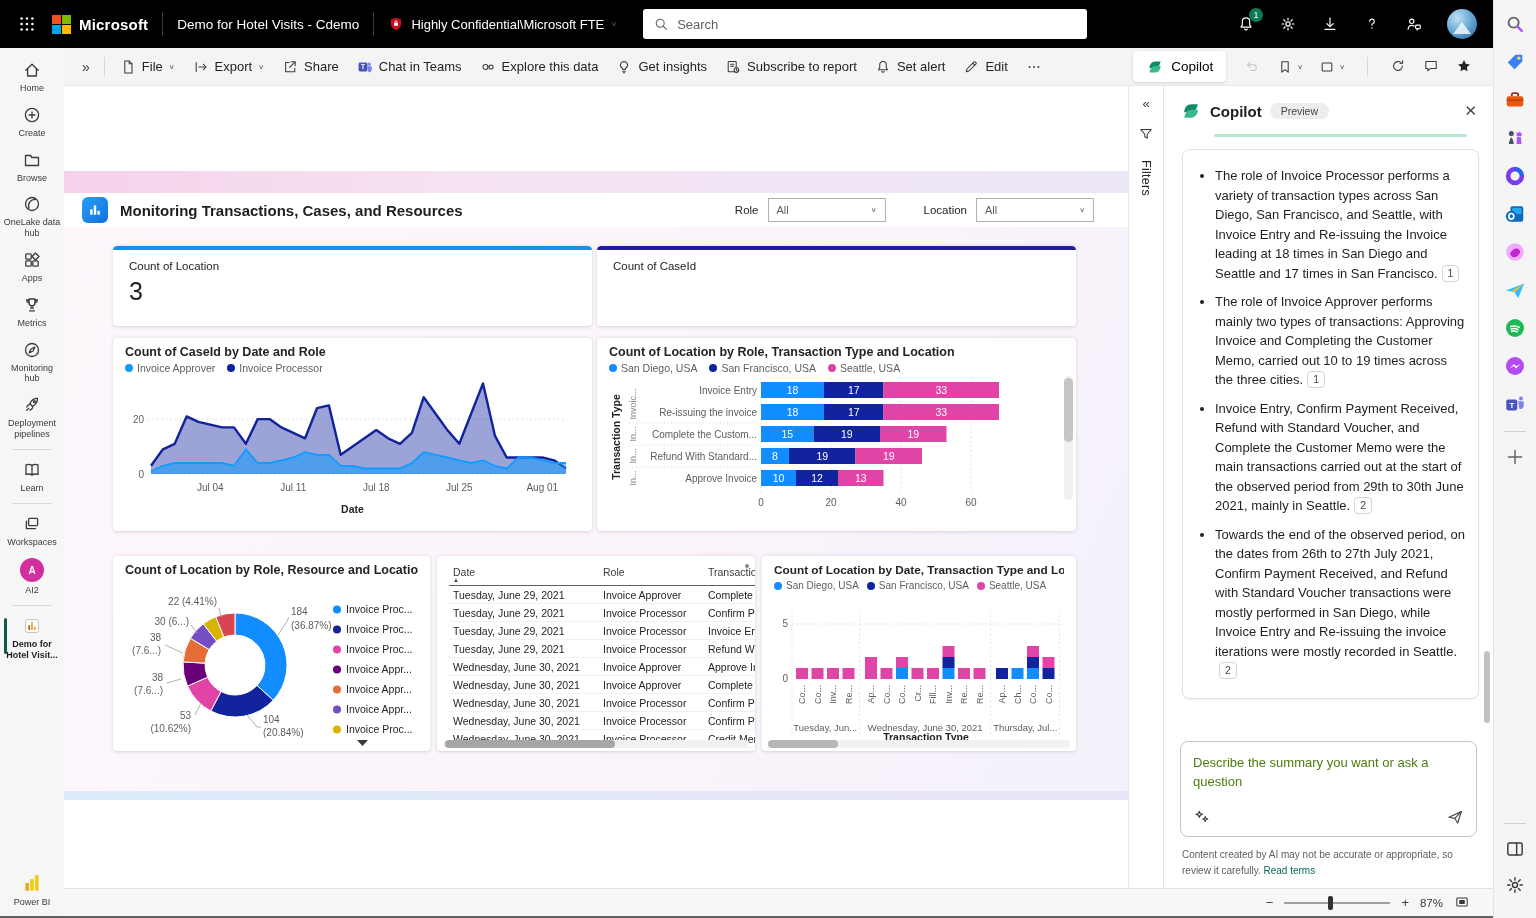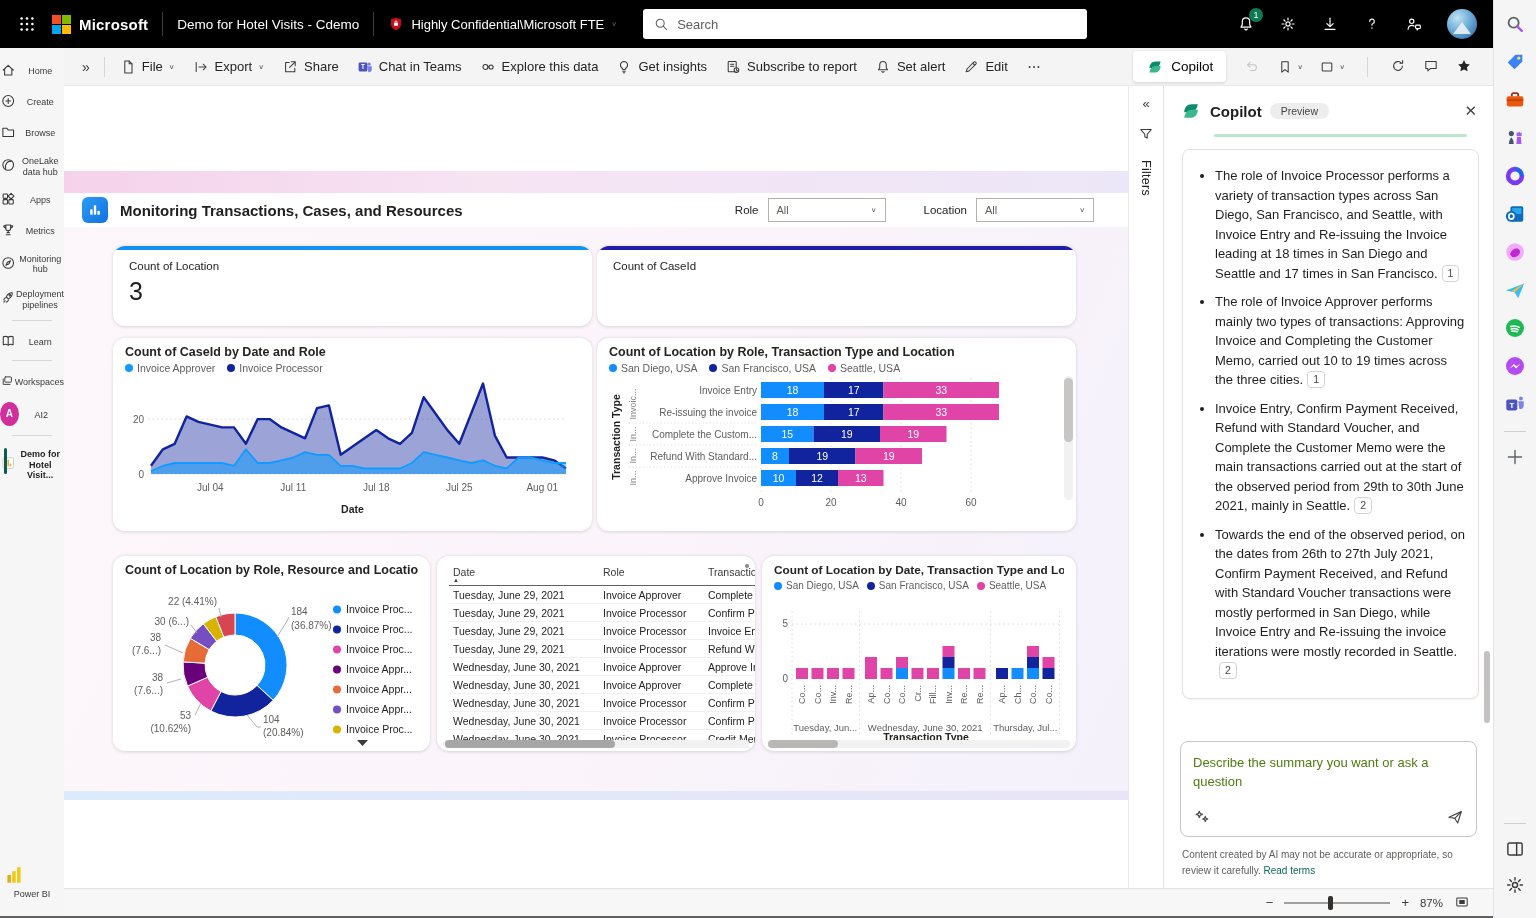--- a/index.html
+++ b/index.html
@@ -19,27 +19,27 @@
 .searchbox{margin-left:26px;width:444px;height:30px;background:#fff;border-radius:3px;display:flex;align-items:center;gap:8px;padding:0 10px;color:#605e5c}
 .searchbox .ph{font-size:13px;color:#605e5c}
 .top-icons{margin-left:auto;display:flex;align-items:center;gap:24px;margin-right:4px;color:#fff}
 .top-ic{position:relative;width:18px;height:18px;display:inline-flex;color:#fff;cursor:pointer}
 .badge{position:absolute;top:-7px;right:-8px;min-width:14px;height:14px;border-radius:7px;background:#0e7a53;color:#fff;font-size:9px;display:flex;align-items:center;justify-content:center;padding:0 3px}
 .avatar{width:30px;height:30px;border-radius:50%;background:radial-gradient(circle at 35% 30%,#bfe3f2,#5d9fd0 55%,#2b5e8f);overflow:hidden;position:relative;cursor:pointer;flex:none}
 .avatar:after{content:"";position:absolute;left:6px;top:13px;width:0;height:0;border-left:9px solid transparent;border-right:9px solid transparent;border-bottom:12px solid #eef6fa;opacity:.85}
 
 .shell{flex:1;display:flex;min-height:0}
 .left-rail{width:64px;background:#f6f6f6;display:flex;flex-direction:column;align-items:center;padding-top:6px;overflow:hidden;flex:none}
-.rail-item{width:64px;display:flex;flex-direction:row;align-items:center;padding:6px 0 5px;position:relative;color:#3b3a39;cursor:pointer}
+.rail-item{width:64px;display:flex;flex-direction:column;align-items:center;padding:6px 0 5px;position:relative;color:#3b3a39;cursor:pointer}
 .rail-item .ric{width:20px;height:20px;display:inline-flex}
 .rlabel{font-size:9px;text-align:center;line-height:1.2;margin-top:3px;color:#3b3a39;width:58px;word-wrap:break-word}
 .rail-item.active .rlabel{font-weight:bold;color:#201f1e}
 .rail-item.active:before{content:"";position:absolute;left:4px;top:8px;bottom:12px;width:3px;border-radius:2px;background:#0a5c50}
 .rail-div{width:40px;height:1px;background:#d8d8d8;margin:4px auto}
-.rail-footer{margin-top:auto;padding:6px 0 16px;display:flex;flex-direction:column;}
+.rail-footer{margin-top:auto;padding:6px 0 8px;display:flex;flex-direction:column;align-items:center}
 .ai2{width:24px;height:24px;border-radius:50%;background:#d02f9d;color:#fff;font-size:10px;display:flex;align-items:center;justify-content:center;font-weight:bold}
 
 .main{flex:1;display:flex;flex-direction:column;min-width:0}
 .toolbar{height:38px;background:#f4f4f4;border-bottom:1px solid #e9e9e9;display:flex;align-items:center;padding:0 10px;flex:0 0 38px}
 .tb-btn{display:flex;align-items:center;gap:6px;height:30px;padding:0 9px;background:none;border:none;font-size:13px;color:#252423;border-radius:3px;cursor:pointer;white-space:nowrap;font-family:inherit}
 .tb-btn .ic{color:#3b3a39}
 .chev{font-size:8px;color:#605e5c;transform:scaleY(.8)}
 .tb-sep{width:1px;height:20px;background:#d8d8d8;margin:0 6px;flex:none}
 .expand{font-size:14px;color:#3b3a39;padding:0 8px;background:none;border:none;cursor:pointer}
 .copilot-btn{margin-left:auto;background:#fff;border:none;border-radius:4px;height:31px;display:flex;align-items:center;gap:7px;padding:0 13px;font-size:13.5px;box-shadow:0 1px 3px rgba(0,0,0,.14);cursor:pointer;font-family:inherit}
@@ -54,21 +54,21 @@
 .report-header{position:absolute;top:107px;left:0;right:0;height:34px;background:#fff;display:flex;align-items:center;padding:0 34px 0 18px}
 .rh-icon{width:26px;height:26px;border-radius:6px;background:linear-gradient(135deg,#2a9df4,#1271e0);display:flex;align-items:center;justify-content:center;margin-right:12px;flex:none}
 .rh-title{font-size:15px;font-weight:bold;color:#201f1e;white-space:nowrap}
 .slicers{margin-left:auto;display:flex;gap:38px}
 .slicer{display:flex;align-items:center;gap:9px}
 .slicer-label{font-size:11.5px;color:#252423}
 .slicer-box{width:118px;height:24px;border:1px solid #b3b0ad;background:#fff;display:flex;align-items:center;justify-content:space-between;padding:0 8px;font-size:11px;color:#605e5c;cursor:pointer}
 .report-body{position:absolute;top:141px;left:0;right:0;height:564px;background:linear-gradient(115deg,#fdf6fb 0%,#fbf4fa 55%,#f4f1fb 100%);padding:19px 52px 0 49px}
 .bottom-band{position:absolute;top:705px;left:0;right:0;height:9px;background:linear-gradient(90deg,#dcebfb,#e9e5f6)}
 .row{display:flex}
-.card{background:#fff;border-radius:12px;box-shadow:0 0.9px 3.6px rgba(0,0,0,.14);position:relative;overflow:hidden;flex:none}
+.card{background:#fff;border-radius:4px;box-shadow:0 0.9px 3.6px rgba(0,0,0,.14);position:relative;overflow:hidden;flex:none}
 .kpi{height:80px;padding:14px 16px 0}
 .kpi .accent{position:absolute;top:0;left:0;right:0;height:4px;border-radius:4px 4px 0 0}
 .kpi-label{font-size:11.5px;color:#252423}
 .kpi-value{font-size:25px;margin-top:5px;color:#201f1e;font-weight:500}
 .chart-card{padding:7px 12px}
 .c-title{font-size:12.5px;font-weight:bold;color:#252423;white-space:nowrap;overflow:hidden}
 .legend{display:flex;gap:12px;margin-top:3px;font-size:10.5px;color:#605e5c;align-items:center;white-space:nowrap;overflow:hidden}
 .lg-item{display:flex;align-items:center;gap:4px}
 .dot{width:8px;height:8px;border-radius:50%;flex:none}
 .axis-title{font-size:10.5px;font-weight:bold;color:#252423;text-align:center;margin-top:-1px}

